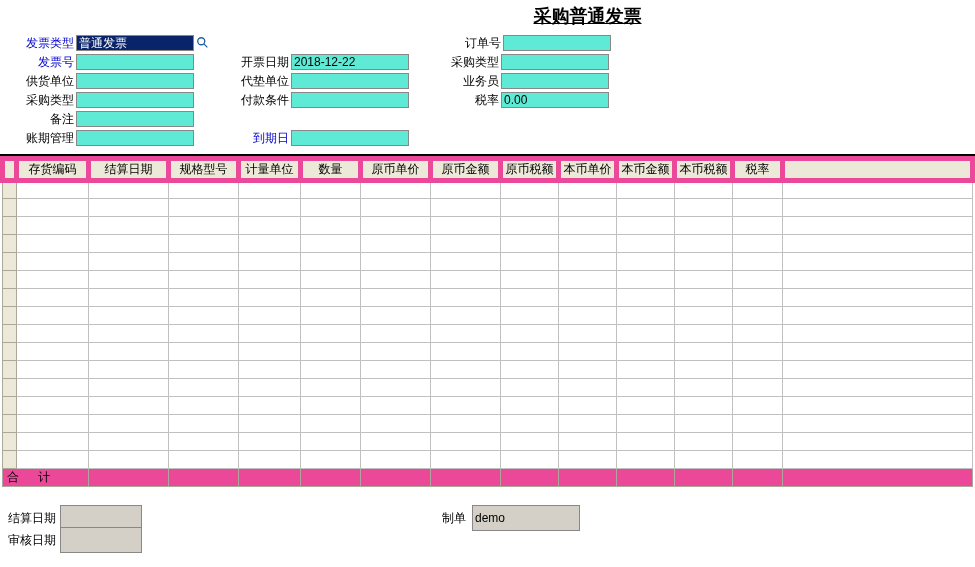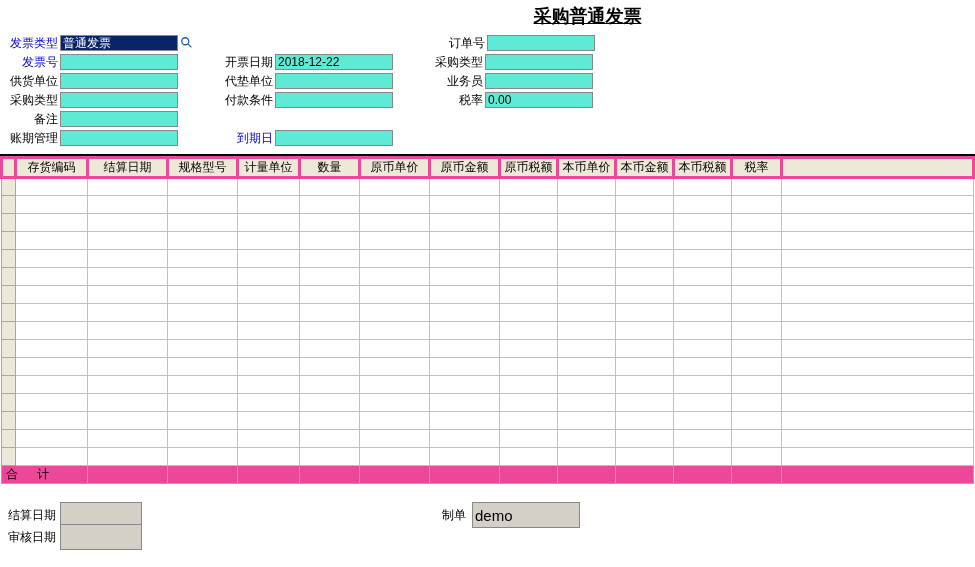--- a/index.html
+++ b/index.html
@@ -1,43 +1,43 @@
 <!DOCTYPE html>
 <html><head>
 <meta charset="utf-8">
 <style>
 * { box-sizing: border-box; margin: 0; padding: 0; }
 body { font-family: "SimSun", "宋体", Arial, sans-serif; font-size: 12px; background: #fff; width: 975px; }
 .title { text-align: center; font-size: 18px; font-weight: bold; text-decoration: underline; padding: 4px 0; margin-left: 200px; }
-.form-area { padding: 2px 8px; }
+.form-area { padding: 2px 24px; }
 .form-row { display: flex; align-items: center; height: 18px; margin-bottom: 1px; }
 .form-group { display: flex; align-items: center; }
 .label { text-align: right; color: #000; padding-right: 2px; }
 .label.blue { color: #0000cc; }
 .col1-label { width: 52px; }
 .col1-input { width: 118px; }
 .col2-label { width: 80px; }
 .col2-input { width: 118px; }
 .col3-label { width: 92px; }
 .col3-input { width: 108px; }
 .input { border: 1px solid #888; height: 16px; background: #5eead4; padding: 0 2px; font-size: 12px; font-family: inherit; }
 .input.selected { background: #0a246a; color: #fff; }
 .lookup-icon { width: 16px; height: 16px; display: inline-flex; align-items: center; justify-content: center; margin-left: 1px; }
 .lookup-icon svg { width: 14px; height: 14px; }
 .grid-container { border-top: 2px solid #000; margin-top: 4px; }
 .grid { border-collapse: collapse; width: 100%; table-layout: fixed; }
-.grid th { background: #ece9d8; border: 3px solid #ec4899; height: 20px; font-weight: normal; font-size: 12px; overflow: hidden; white-space: nowrap; }
+.grid th { background: #ece9d8; border: 5px solid #ec4899; height: 20px; font-weight: normal; font-size: 12px; overflow: hidden; white-space: nowrap; }
 .grid td { border: 1px solid #c0c0c0; height: 18px; background: #fff; }
 .grid td.rowhead { background: #ece9d8; border: 1px solid #aca899; }
 .grid tr.total td { background: #ec4899; border: 1px solid #aca899; }
 .grid tr.total td.total-label { text-align: left; padding-left: 4px; letter-spacing: 8px; }
 .footer { padding: 22px 8px 4px 8px; }
 .footer-row { display: flex; align-items: center; height: 18px; margin-bottom: 4px; }
 .footer-label { width: 52px; text-align: left; }
-.footer-input { width: 82px; height: 16px; background: #d4d0c8; border: 1px solid #888; font-size: 15px; padding: 12px 2px; }
+.footer-input { width: 82px; height: 16px; background: #d4d0c8; border: 1px solid #888; font-size: 12px; padding: 12px 2px; }
 .footer-input.wide { width: 108px; }
 .footer-gap { width: 300px; }
 </style>
 </head>
 <body>
 
 <div class="title">采购普通发票</div>
 
 <div class="form-area">
 

